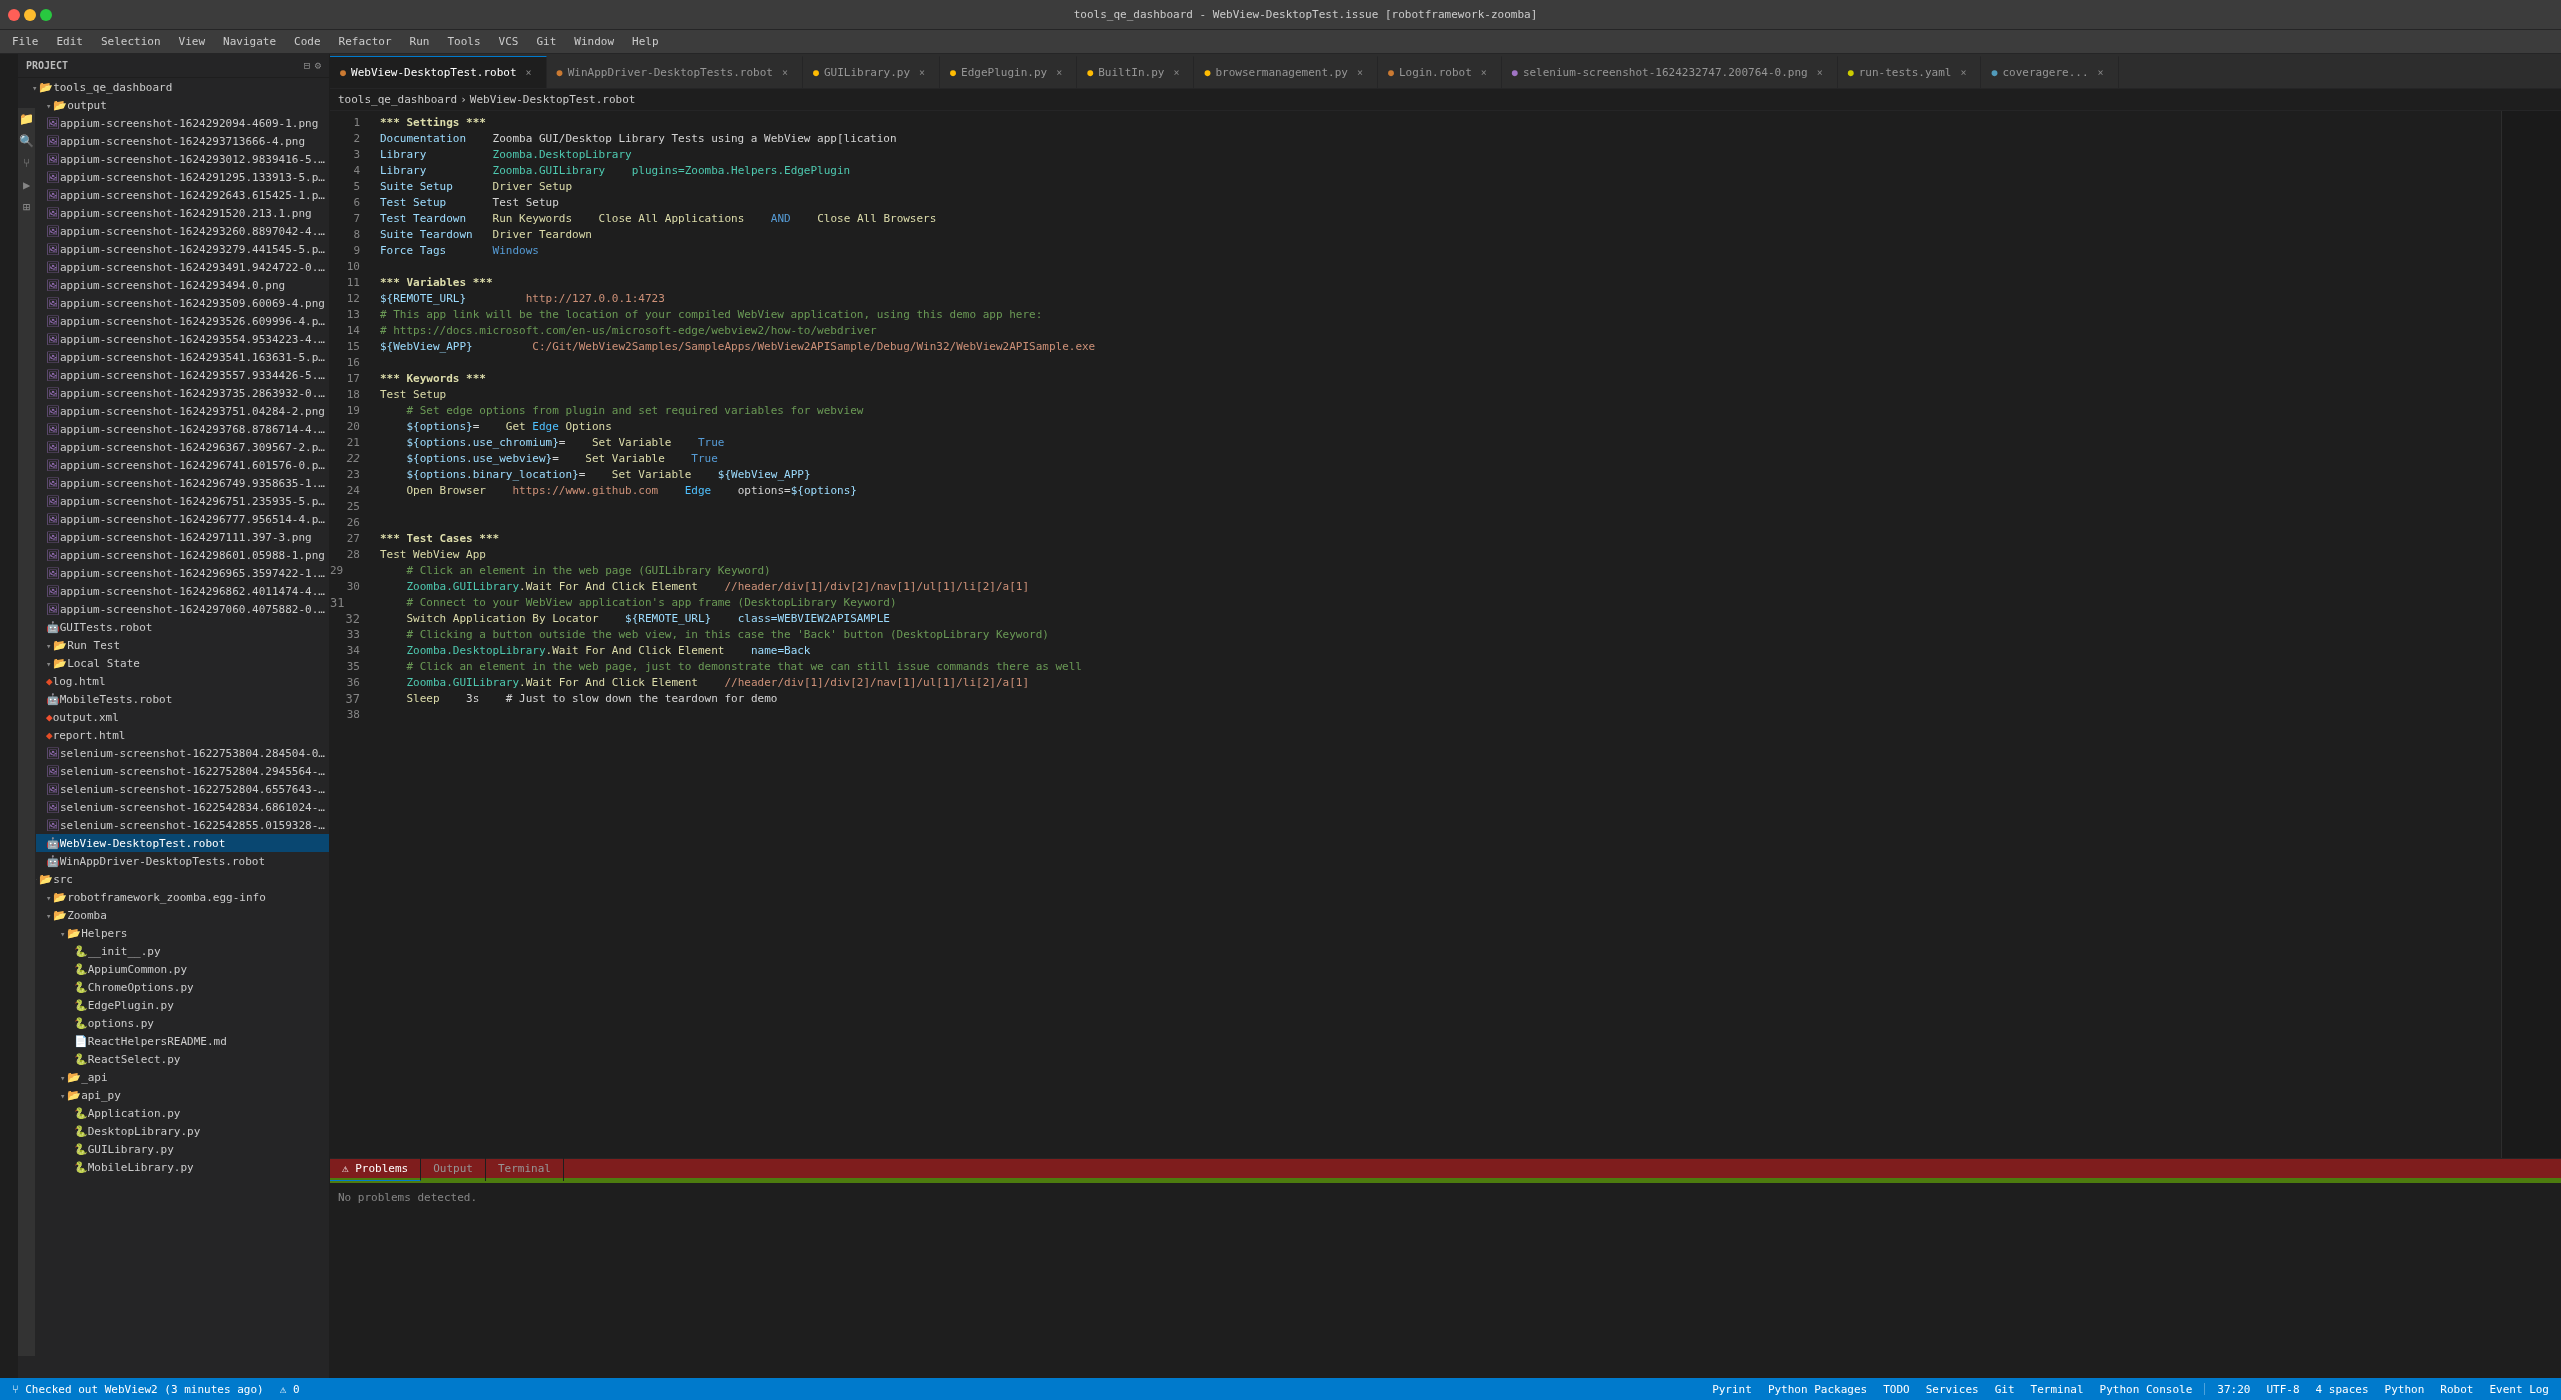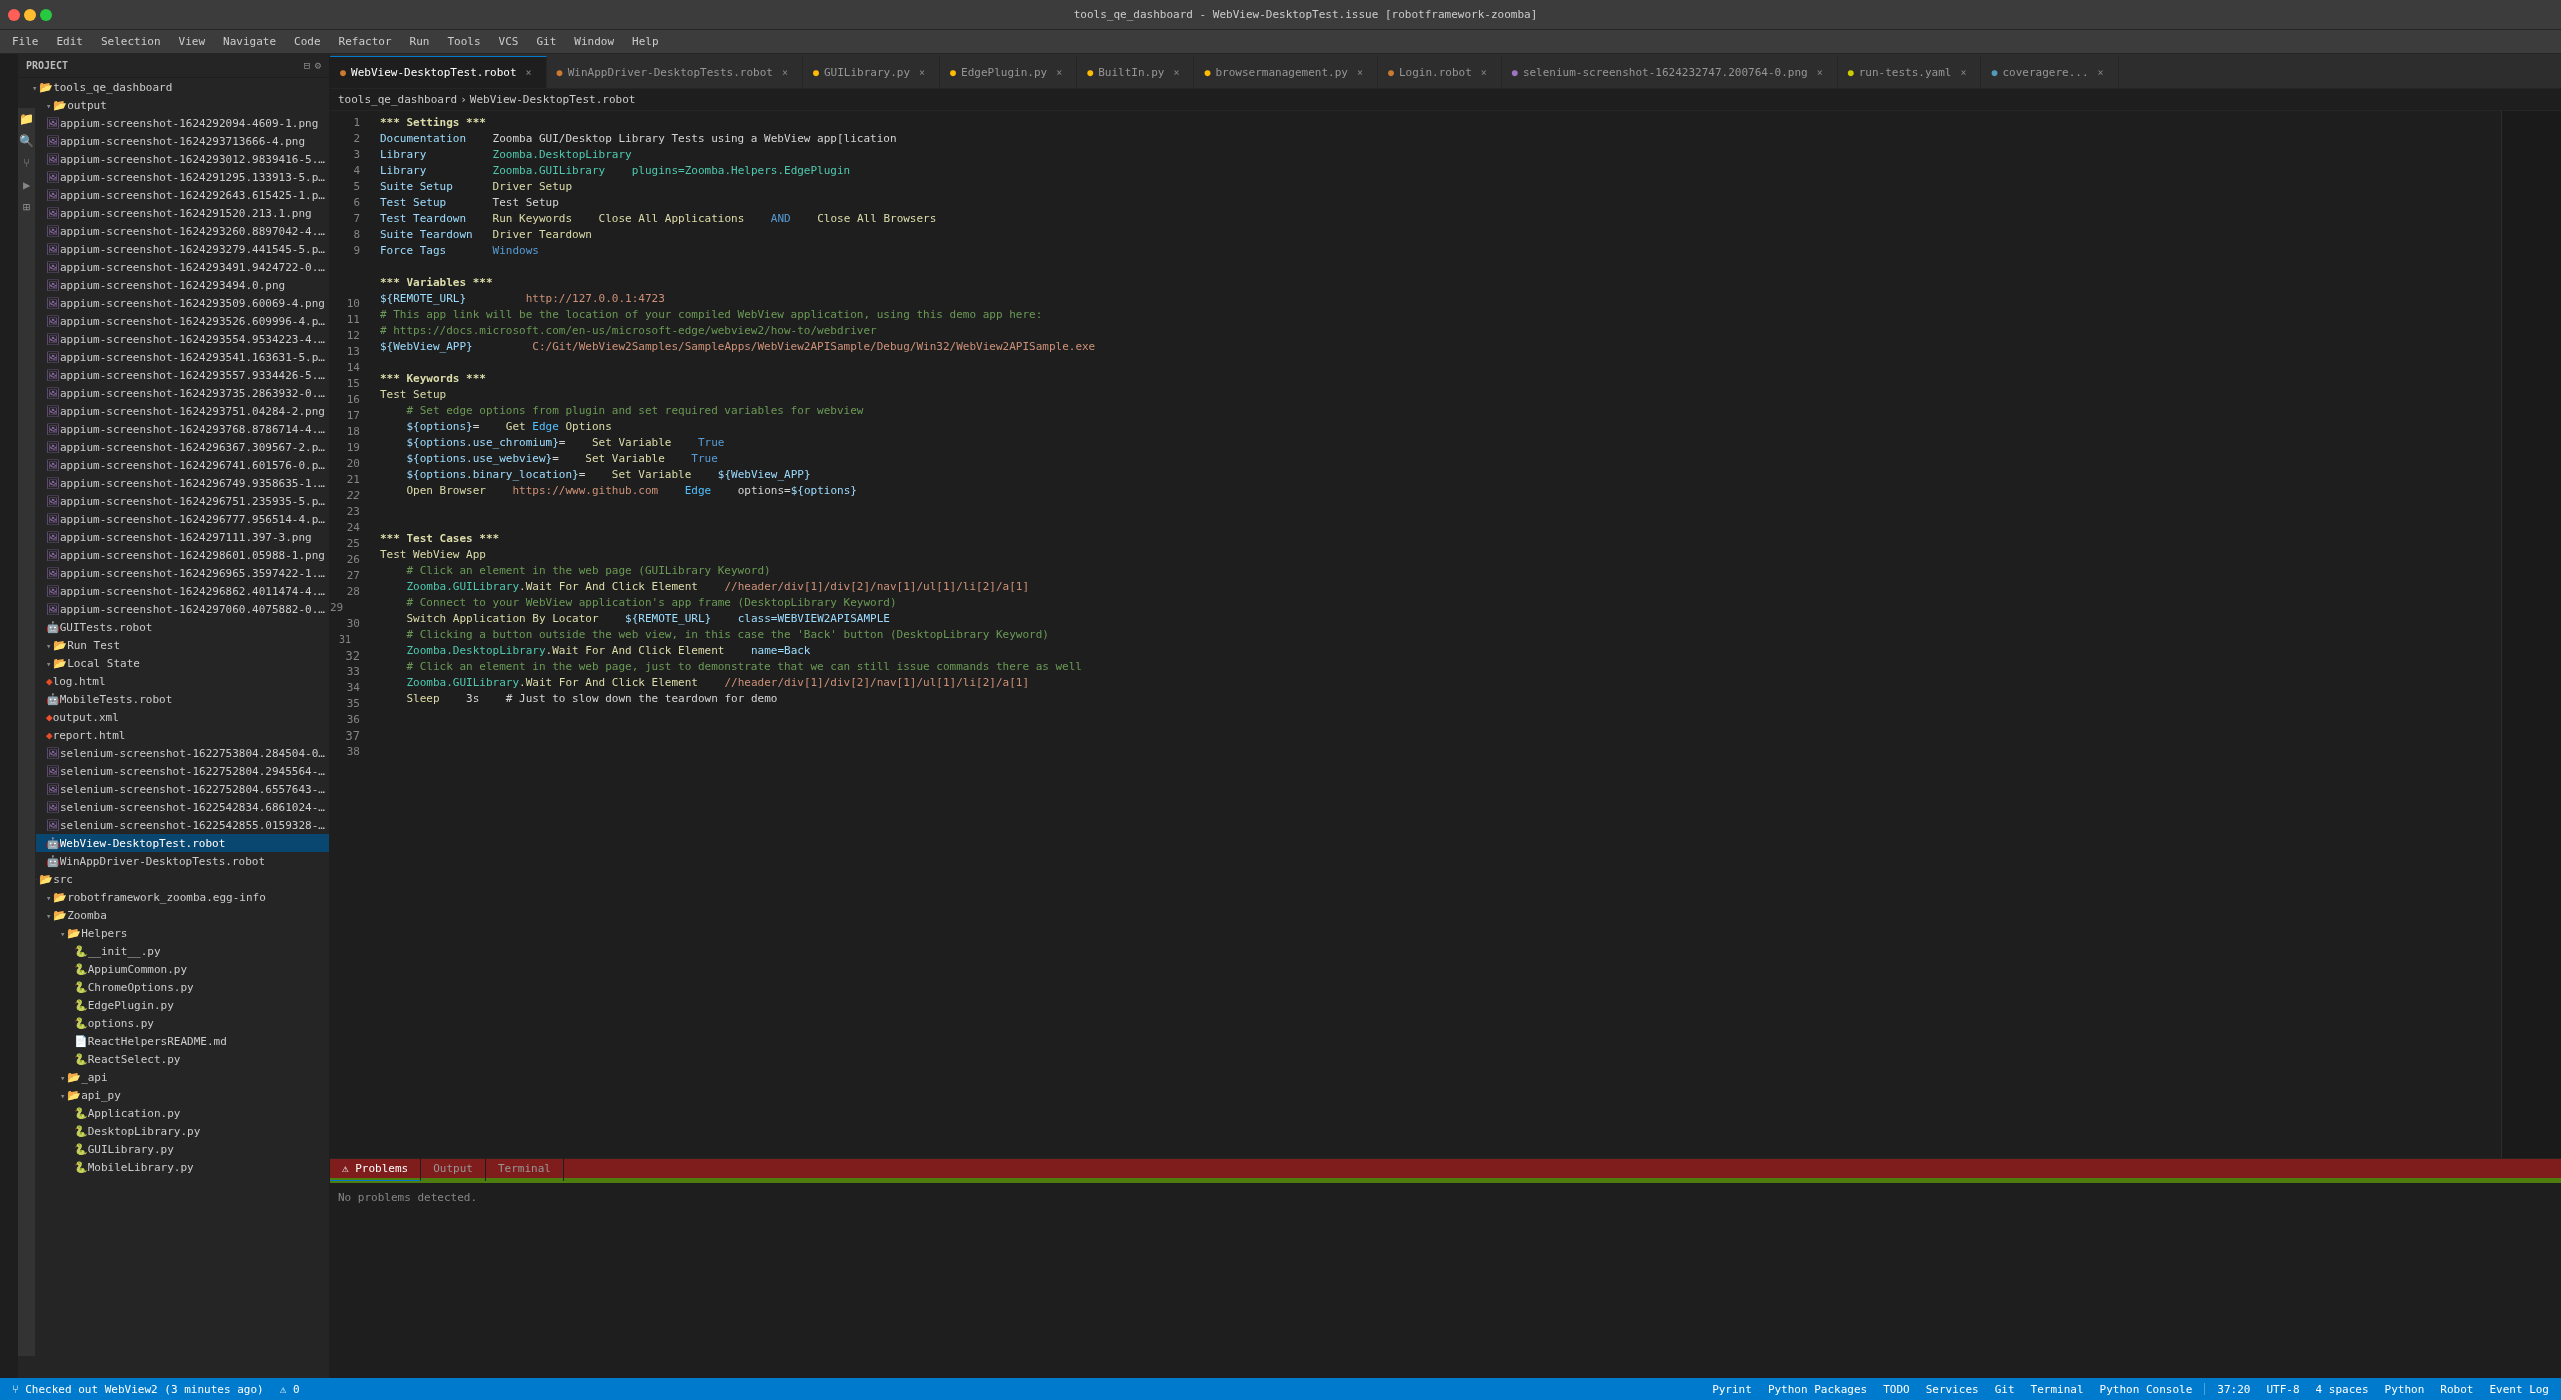--- a/index.html
+++ b/index.html
@@ -686,42 +686,42 @@
       <div class="line-numbers" id="line-numbers">
           <div style="height: 16px; line-height: 16px; color: rgb(133, 133, 133); font-size: 11px; text-align: right; padding-right: 8px;">1</div>
           <div style="height: 16px; line-height: 16px; color: rgb(133, 133, 133); font-size: 11px; text-align: right; padding-right: 8px;">2</div>
           <div style="height: 16px; line-height: 16px; color: rgb(133, 133, 133); font-size: 11px; text-align: right; padding-right: 8px;">3</div>
           <div style="height: 16px; line-height: 16px; color: rgb(133, 133, 133); font-size: 11px; text-align: right; padding-right: 8px;">4</div>
           <div style="height: 16px; line-height: 16px; color: rgb(133, 133, 133); font-size: 11px; text-align: right; padding-right: 8px;">5</div>
           <div style="height: 16px; line-height: 16px; color: rgb(133, 133, 133); font-size: 11px; text-align: right; padding-right: 8px;">6</div>
           <div style="height: 16px; line-height: 16px; color: rgb(133, 133, 133); font-size: 11px; text-align: right; padding-right: 8px;">7</div>
           <div style="height: 16px; line-height: 16px; color: rgb(133, 133, 133); font-size: 11px; text-align: right; padding-right: 8px;">8</div>
           <div style="height: 16px; line-height: 16px; color: rgb(133, 133, 133); font-size: 11px; text-align: right; padding-right: 8px;">9</div>
-          <div style="height: 16px; line-height: 16px; color: rgb(133, 133, 133); font-size: 11px; text-align: right; padding-right: 8px; margin-top: 37px;">10</div>
+          <div style="height: 16px; line-height: 16px; color: rgb(133, 133, 133); font-size: 11px; text-align: right; padding-right: 8px;">10</div>
           <div style="height: 16px; line-height: 16px; color: rgb(133, 133, 133); font-size: 11px; text-align: right; padding-right: 8px;">11</div>
           <div style="height: 16px; line-height: 16px; color: rgb(133, 133, 133); font-size: 11px; text-align: right; padding-right: 8px;">12</div>
           <div style="height: 16px; line-height: 16px; color: rgb(133, 133, 133); font-size: 11px; text-align: right; padding-right: 8px;">13</div>
           <div style="height: 16px; line-height: 16px; color: rgb(133, 133, 133); font-size: 11px; text-align: right; padding-right: 8px;">14</div>
           <div style="height: 16px; line-height: 16px; color: rgb(133, 133, 133); font-size: 11px; text-align: right; padding-right: 8px;">15</div>
           <div style="height: 16px; line-height: 16px; color: rgb(133, 133, 133); font-size: 11px; text-align: right; padding-right: 8px;">16</div>
           <div style="height: 16px; line-height: 16px; color: rgb(133, 133, 133); font-size: 11px; text-align: right; padding-right: 8px;">17</div>
           <div style="height: 16px; line-height: 16px; color: rgb(133, 133, 133); font-size: 11px; text-align: right; padding-right: 8px;">18</div>
           <div style="height: 16px; line-height: 16px; color: rgb(133, 133, 133); font-size: 11px; text-align: right; padding-right: 8px;">19</div>
           <div style="height: 16px; line-height: 16px; color: rgb(133, 133, 133); font-size: 11px; text-align: right; padding-right: 8px;">20</div>
           <div style="height: 16px; line-height: 16px; color: rgb(133, 133, 133); font-size: 11px; text-align: right; padding-right: 8px;">21</div>
           <div style="height: 16px; line-height: 16px; color: rgb(133, 133, 133); font-size: 11px; text-align: right; padding-right: 8px; font-style: italic;">22</div>
           <div style="height: 16px; line-height: 16px; color: rgb(133, 133, 133); font-size: 11px; text-align: right; padding-right: 8px;">23</div>
           <div style="height: 16px; line-height: 16px; color: rgb(133, 133, 133); font-size: 11px; text-align: right; padding-right: 8px;">24</div>
           <div style="height: 16px; line-height: 16px; color: rgb(133, 133, 133); font-size: 11px; text-align: right; padding-right: 8px;">25</div>
           <div style="height: 16px; line-height: 16px; color: rgb(133, 133, 133); font-size: 11px; text-align: right; padding-right: 8px;">26</div>
           <div style="height: 16px; line-height: 16px; color: rgb(133, 133, 133); font-size: 11px; text-align: right; padding-right: 8px;">27</div>
           <div style="height: 16px; line-height: 16px; color: rgb(133, 133, 133); font-size: 11px; text-align: right; padding-right: 8px;">28</div>
           <div style="height: 16px; line-height: 16px; color: rgb(133, 133, 133); font-size: 11px; text-align: left; padding-right: 8px;">29</div>
           <div style="height: 16px; line-height: 16px; color: rgb(133, 133, 133); font-size: 11px; text-align: right; padding-right: 8px;">30</div>
-          <div style="height: 16px; line-height: 16px; color: rgb(133, 133, 133); font-size: 10px; text-align: center; padding-right: 8px;">31</div>
+          <div style="height: 16px; line-height: 16px; color: rgb(133, 133, 133); font-size: 12px; text-align: left; padding-right: 8px;">31</div>
           <div style="height: 16px; line-height: 16px; color: rgb(133, 133, 133); font-size: 12px; text-align: right; padding-right: 8px;">32</div>
           <div style="height: 16px; line-height: 16px; color: rgb(133, 133, 133); font-size: 11px; text-align: right; padding-right: 8px;">33</div>
           <div style="height: 16px; line-height: 16px; color: rgb(133, 133, 133); font-size: 11px; text-align: right; padding-right: 8px;">34</div>
           <div style="height: 16px; line-height: 16px; color: rgb(133, 133, 133); font-size: 11px; text-align: right; padding-right: 8px;">35</div>
           <div style="height: 16px; line-height: 16px; color: rgb(133, 133, 133); font-size: 11px; text-align: right; padding-right: 8px;">36</div>
           <div style="height: 16px; line-height: 16px; color: rgb(133, 133, 133); font-size: 12px; text-align: right; padding-right: 8px;">37</div>
           <div style="height: 16px; line-height: 16px; color: rgb(133, 133, 133); font-size: 11px; text-align: right; padding-right: 8px;">38</div>
         </div>
       <div class="code-area" id="code-area">
           <div class="code-line"><span style="color:#dcdcaa;font-weight:bold">*** Settings ***</span></div>

